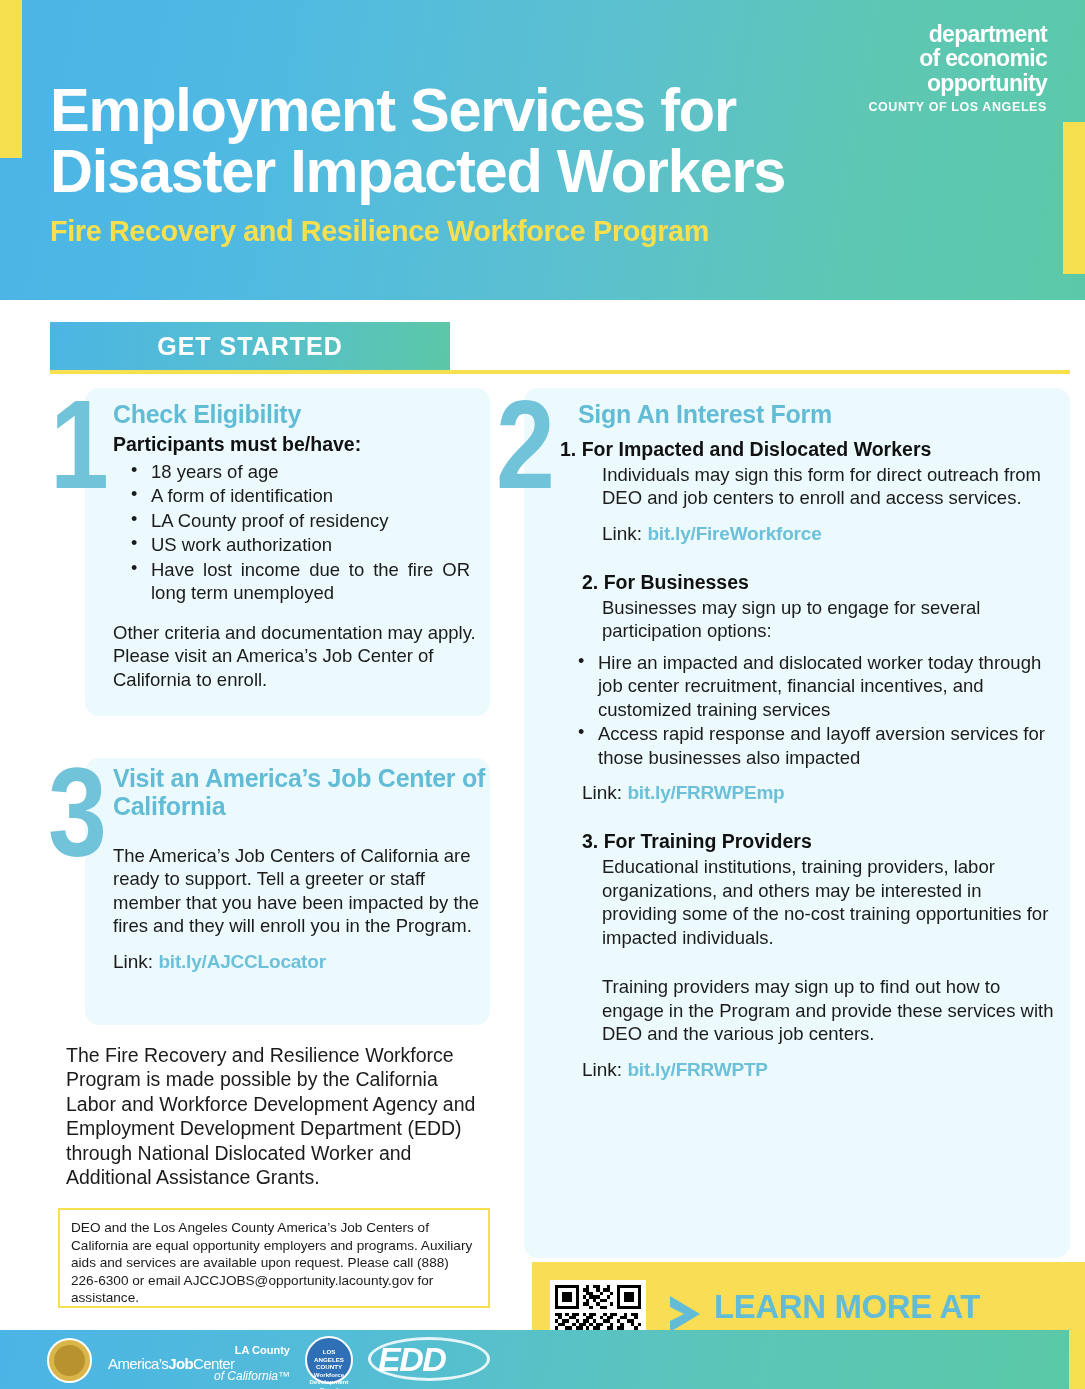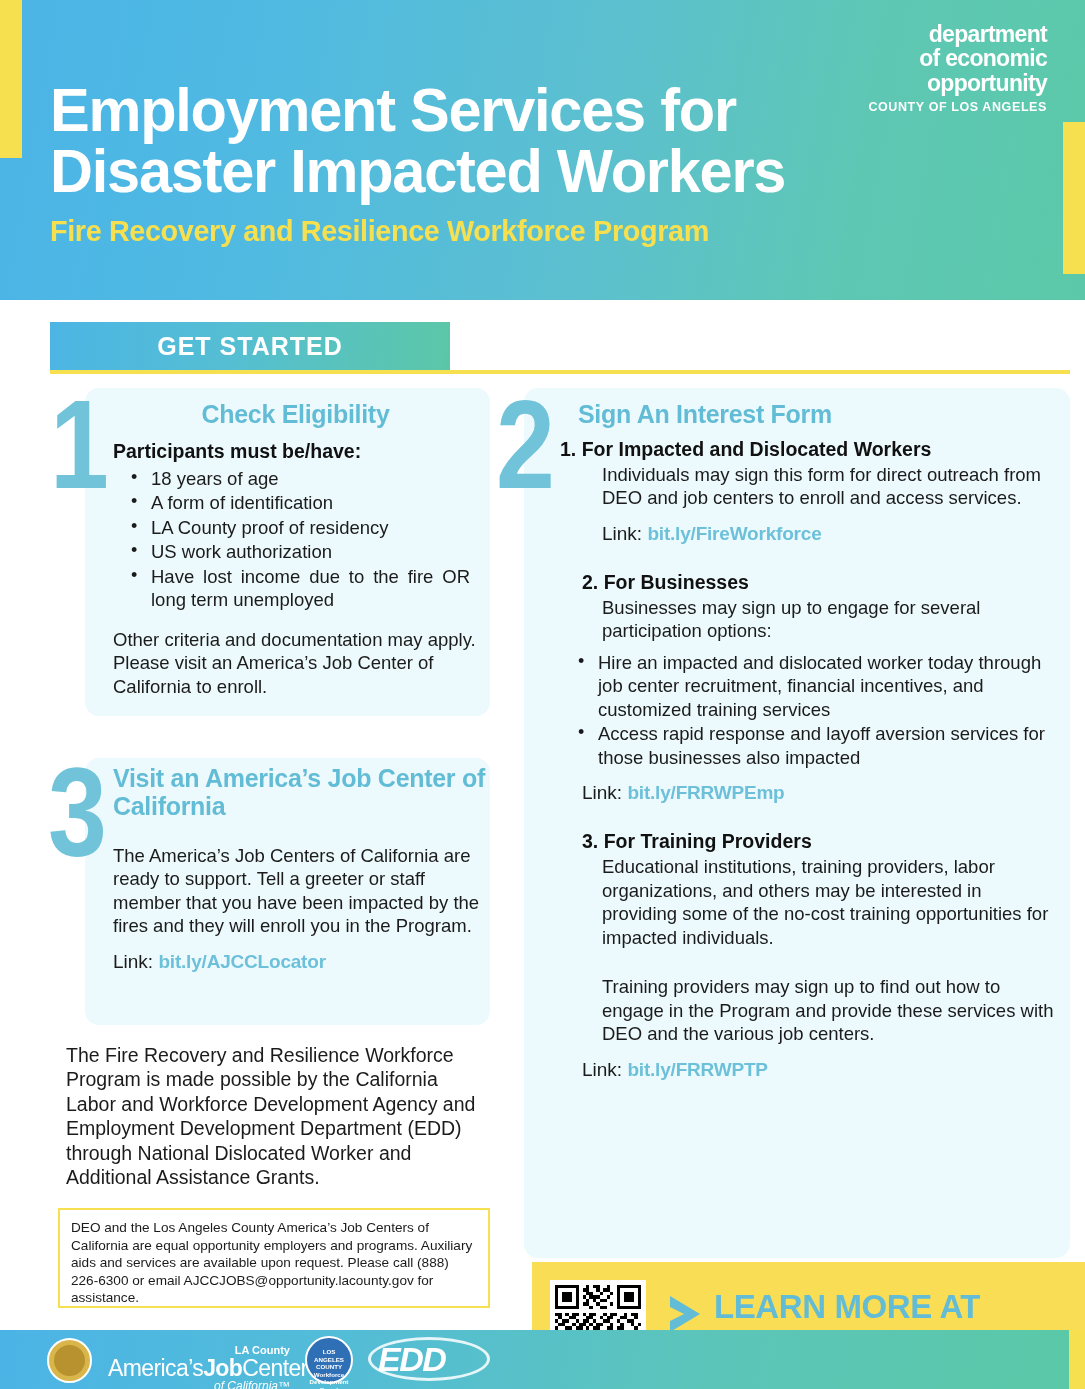--- a/index.html
+++ b/index.html
@@ -105,21 +105,21 @@
   .linkline {
     color: #1b1b1b; font-size: 19px; margin-top: 13px;
     font-family: "Liberation Sans Narrow", "Liberation Sans", sans-serif;
   }
   .linkline b {
     color: #6cc0da; font-weight: 700; letter-spacing: -0.2px;
   }
 
   
   .c1-body { position: absolute; left: 113px; top: 400px; width: 365px; }
-  .c1-body .card-h { margin-bottom: 12px; text-align: center; }
+  .c1-body .card-h { margin-bottom: 5px; }
   .c1-sub { font-weight: 700; font-size: 19.5px; color: #111;
     font-family: "Liberation Sans Narrow", "Liberation Sans", sans-serif; }
   .c1-para { margin-top: 16px; }
 
   
   .c3-body { position: absolute; left: 113px; top: 764px; width: 372px; }
   .c3-body .card-h { margin-bottom: 24px; }
   .c3-head-just { text-align: justify; }
   .c3-para { margin-top: 4px; }
 
@@ -193,21 +193,21 @@
     position: absolute; left: 5px; top: 5px; right: 5px; bottom: 5px;
     border-radius: 50%; background: #b8922e;
   }
   .ajcc {
     position: absolute; left: 108px; top: 1344px; color: #fff;
   }
   .ajcc .lac {
     font-size: 11px; font-weight: 700; text-align: right; width: 182px;
     margin-bottom: -1px;
   }
-  .ajcc .main { font-size: 23px; letter-spacing: -0.6px; white-space: nowrap; }
+  .ajcc .main { font-size: 15px; letter-spacing: -0.6px; white-space: nowrap; }
   .ajcc .main b { font-weight: 700; }
   .ajcc .of {
     font-size: 12px; font-style: italic; text-align: right; width: 182px;
     margin-top: -3px;
   }
   .wdb {
     position: absolute; left: 305px; top: 1336px; width: 48px; height: 48px;
     border-radius: 50%; background: #2f6fb5; border: 2px solid #fff;
     color: #fff; font-size: 6.2px; font-weight: 700; text-align: center;
     line-height: 1.22; padding-top: 10px;

